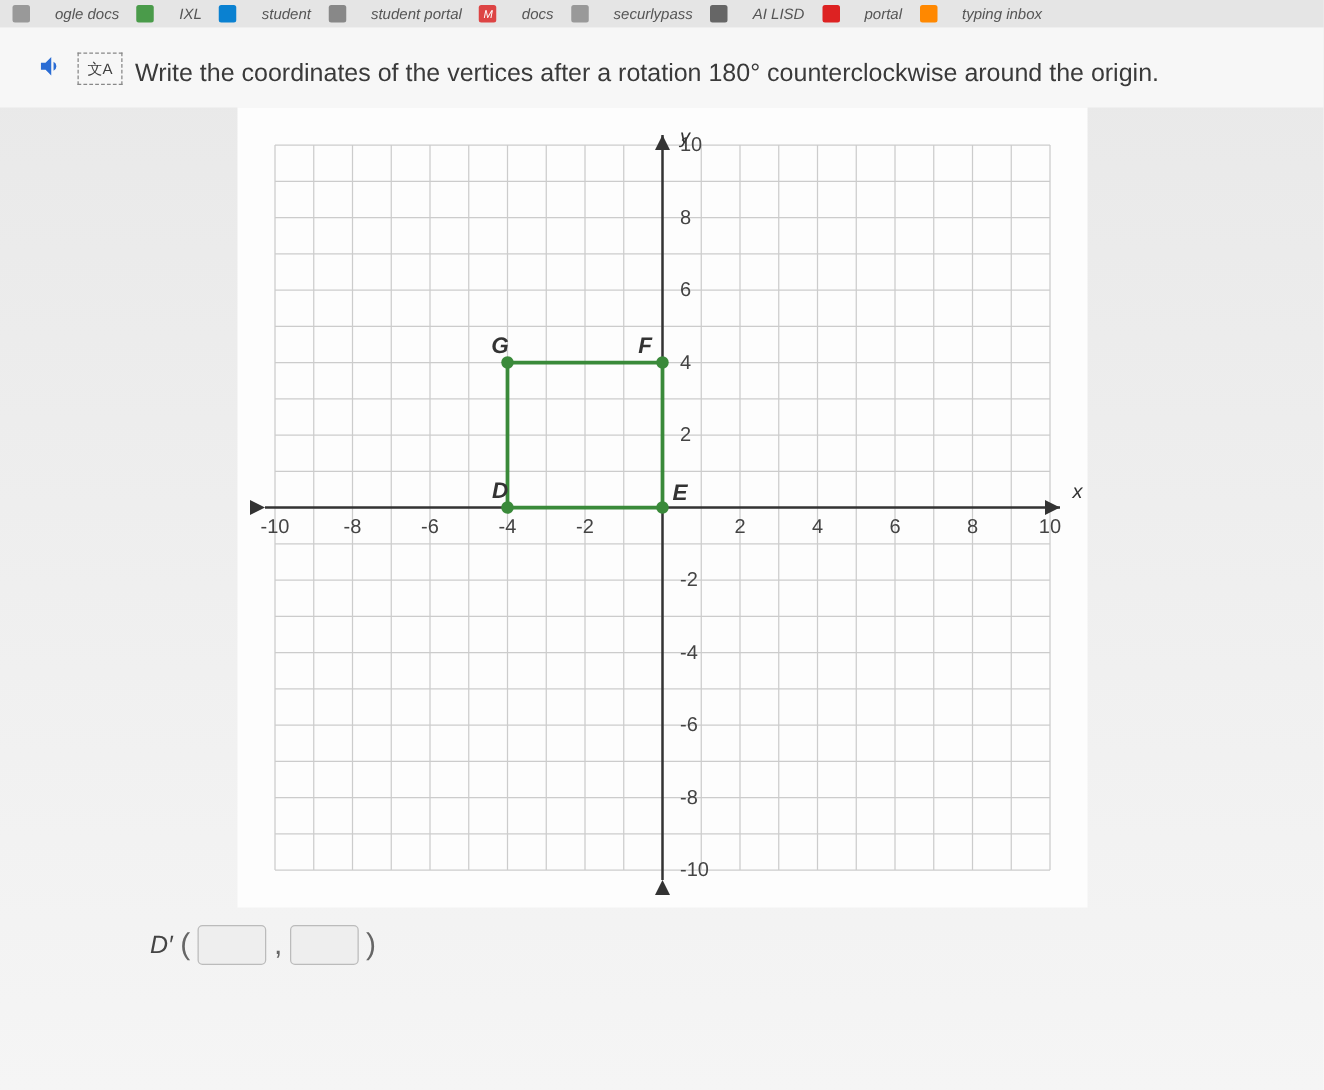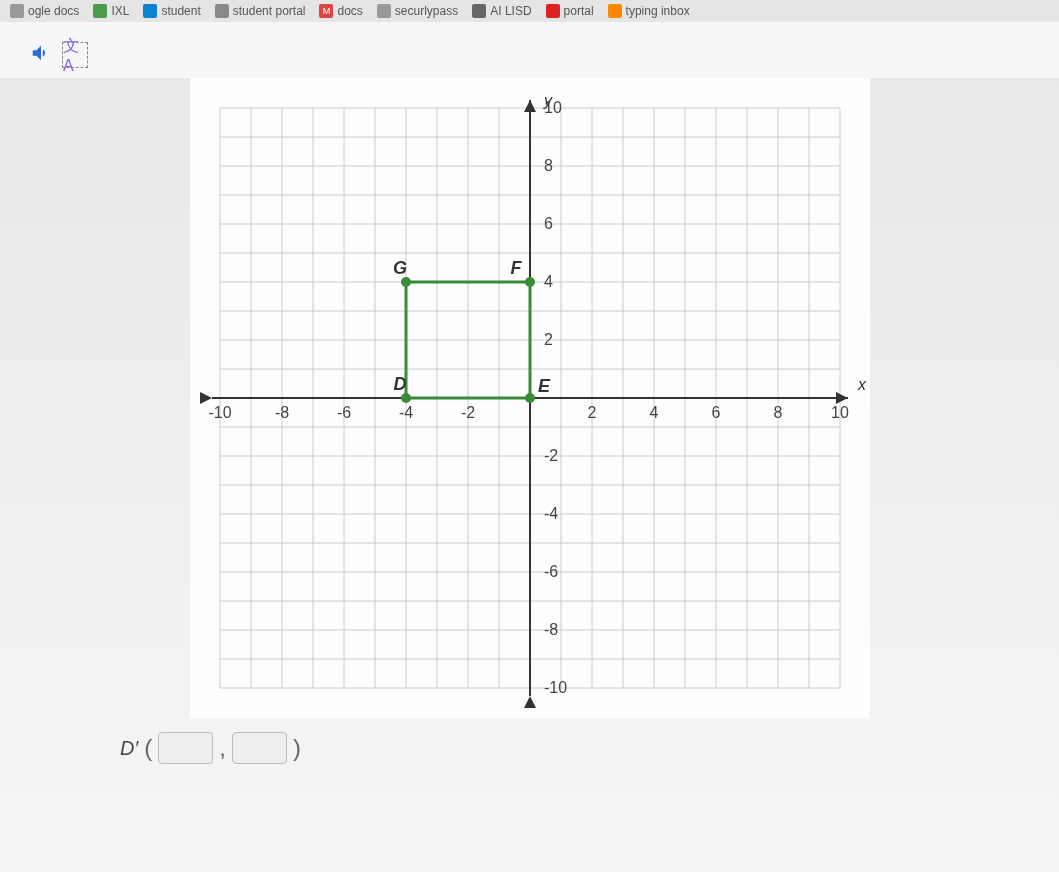--- a/index.html
+++ b/index.html
@@ -14,21 +14,21 @@
   .bookmarks {
     display: flex;
     gap: 14px;
     padding: 2px 10px;
     background: #e5e5e5;
     font-size: 12px;
     color: #555;
     align-items: center;
     height: 22px;
   }
-  .bookmark { display: flex; align-items: center; gap: 4px; white-space: nowrap; }
+  .bookmark { display: flex; align-items: center; gap: 20px; white-space: nowrap; font-style: italic; }
   .bm-icon { width: 14px; height: 14px; display: inline-block; border-radius: 2px; }
   .question-area {
     padding: 20px 30px 10px 30px;
     display: flex;
     align-items: flex-start;
     gap: 10px;
     background: #f7f7f7;
   }
   .q-icon { flex-shrink: 0; }
   .q-text {
@@ -57,21 +57,21 @@
   .answer-input {
     width: 55px;
     height: 32px;
     border: 1px solid #bbb;
     border-radius: 4px;
     background: #eee;
     text-align: center;
     font-size: 16px;
   }
   .speaker { width: 22px; height: 22px; }
-  .translate { width: 26px; height: 26px; border: 1px dashed #888; display:flex; align-items:center; justify-content:center; font-size:16px; color:#8b5cf6;}
+  .translate { width: 36px; height: 26px; border: 1px dashed #888; display:flex; align-items:center; justify-content:center; font-size:12px; color:#404040;}
 </style>
 </head>
 <body>
 
 <div class="bookmarks">
   <div class="bookmark">
       <span class="bm-icon" style="background:#999"></span>
       <span>ogle docs</span>
     </div>
   <div class="bookmark">
@@ -108,20 +108,21 @@
     </div>
 </div>
 
 <div class="question-area">
   <span class="q-icon">
     <svg class="speaker" viewBox="0 0 24 24">
         <path fill="#2a6cd4" d="M3 9v6h4l5 5V4L7 9H3zm13.5 3a4.5 4.5 0 0 0-2.5-4v8a4.5 4.5 0 0 0 2.5-4z"></path>
       </svg>
   </span>
   <span class="translate">文A</span>
+  <span class="q-text">Write the coordinates of the vertices after a rotation 180° counterclockwise around the origin.</span>
 </div>
 
 <div class="graph-wrap">
   <svg id="graph-svg" width="680" height="640" viewBox="0 0 680 640">
       <line x1="30" y1="610" x2="30" y2="30" stroke="#ccc" stroke-width="1"></line>
       <line x1="61" y1="610" x2="61" y2="30" stroke="#ccc" stroke-width="1"></line>
       <line x1="92" y1="610" x2="92" y2="30" stroke="#ccc" stroke-width="1"></line>
       <line x1="123" y1="610" x2="123" y2="30" stroke="#ccc" stroke-width="1"></line>
       <line x1="154" y1="610" x2="154" y2="30" stroke="#ccc" stroke-width="1"></line>
       <line x1="185" y1="610" x2="185" y2="30" stroke="#ccc" stroke-width="1"></line>

